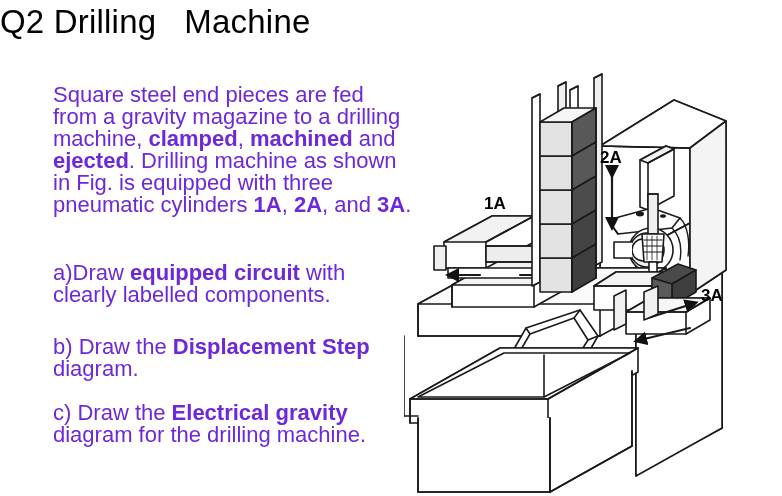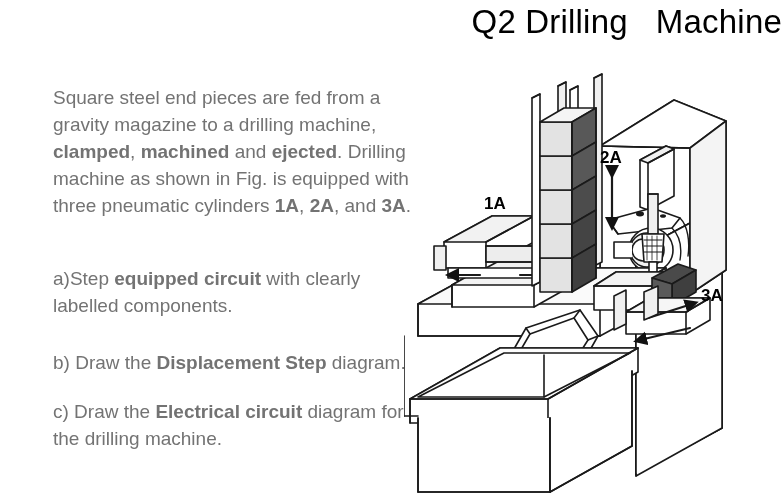--- a/index.html
+++ b/index.html
@@ -15,40 +15,40 @@
     font-family: "Liberation Sans", sans-serif;
     color: #000000;
   }
 
   
   #slide-title {
     position: absolute;
     left: 0;
     top: 2px;
     width: 782px;
-    text-align: right;
+    text-align: left;
     font-size: 33px;
     line-height: 40px;
     font-weight: 400;
     letter-spacing: 0.2px;
     white-space: pre;
     color: #000000;
   }
 
   
   #text-column {
     position: absolute;
     left: 53px;
     top: 84px;
     width: 360px;
   }
   .para {
-    font-size: 19px;
-    line-height: 27px;
-    color: #737373;
+    font-size: 22px;
+    line-height: 22px;
+    color: #6d28d9;
     margin: 0;
   }
   .para b { font-weight: 700; }
   #intro-paragraph { margin-bottom: 0; }
   #task-a { margin-top: 46px; }
   #task-b { margin-top: 30px; }
   #task-c { margin-top: 22px; }
 
   
   #machine-illustration {
@@ -72,29 +72,29 @@
 
 <div id="slide-title">Q2 Drilling   Machine</div>
 
 <div id="text-column">
 
   <p class="para" id="intro-paragraph">
     <span>Square steel end pieces are fed from a gravity magazine to a drilling machine, </span><b>clamped</b><span>, </span><b>machined</b><span> and </span><b>ejected</b><span>. Drilling machine as shown in Fig. is equipped with three pneumatic cylinders </span><b>1A</b><span>, </span><b>2A</b><span>, and </span><b>3A</b><span>.</span>
   </p>
 
   <p class="para" id="task-a">
-    <span>a)</span><span>Step </span><b>equipped circuit</b><span> with clearly labelled components.</span>
+    <span>a)</span><span>Draw </span><b>equipped circuit</b><span> with clearly labelled components.</span>
   </p>
 
   <p class="para" id="task-b">
     <span>b)</span><span>   Draw the </span><b>Displacement Step</b><span> diagram.</span>
   </p>
 
   <p class="para" id="task-c">
-    <span>c)</span><span>   Draw the </span><b>Electrical circuit</b><span> diagram for the drilling machine.</span>
+    <span>c)</span><span>   Draw the </span><b>Electrical gravity</b><span> diagram for the drilling machine.</span>
   </p>
 
 </div>
 
 <div id="machine-illustration">
 <svg width="378" height="440" viewBox="0 0 378 440" xmlns="http://www.w3.org/2000/svg">
   <defs>
     <marker id="ah" markerWidth="7" markerHeight="7" refX="3.2" refY="3.2" orient="auto">
       <path d="M0,0 L6.4,3.2 L0,6.4 z" fill="#111"></path>
     </marker>

